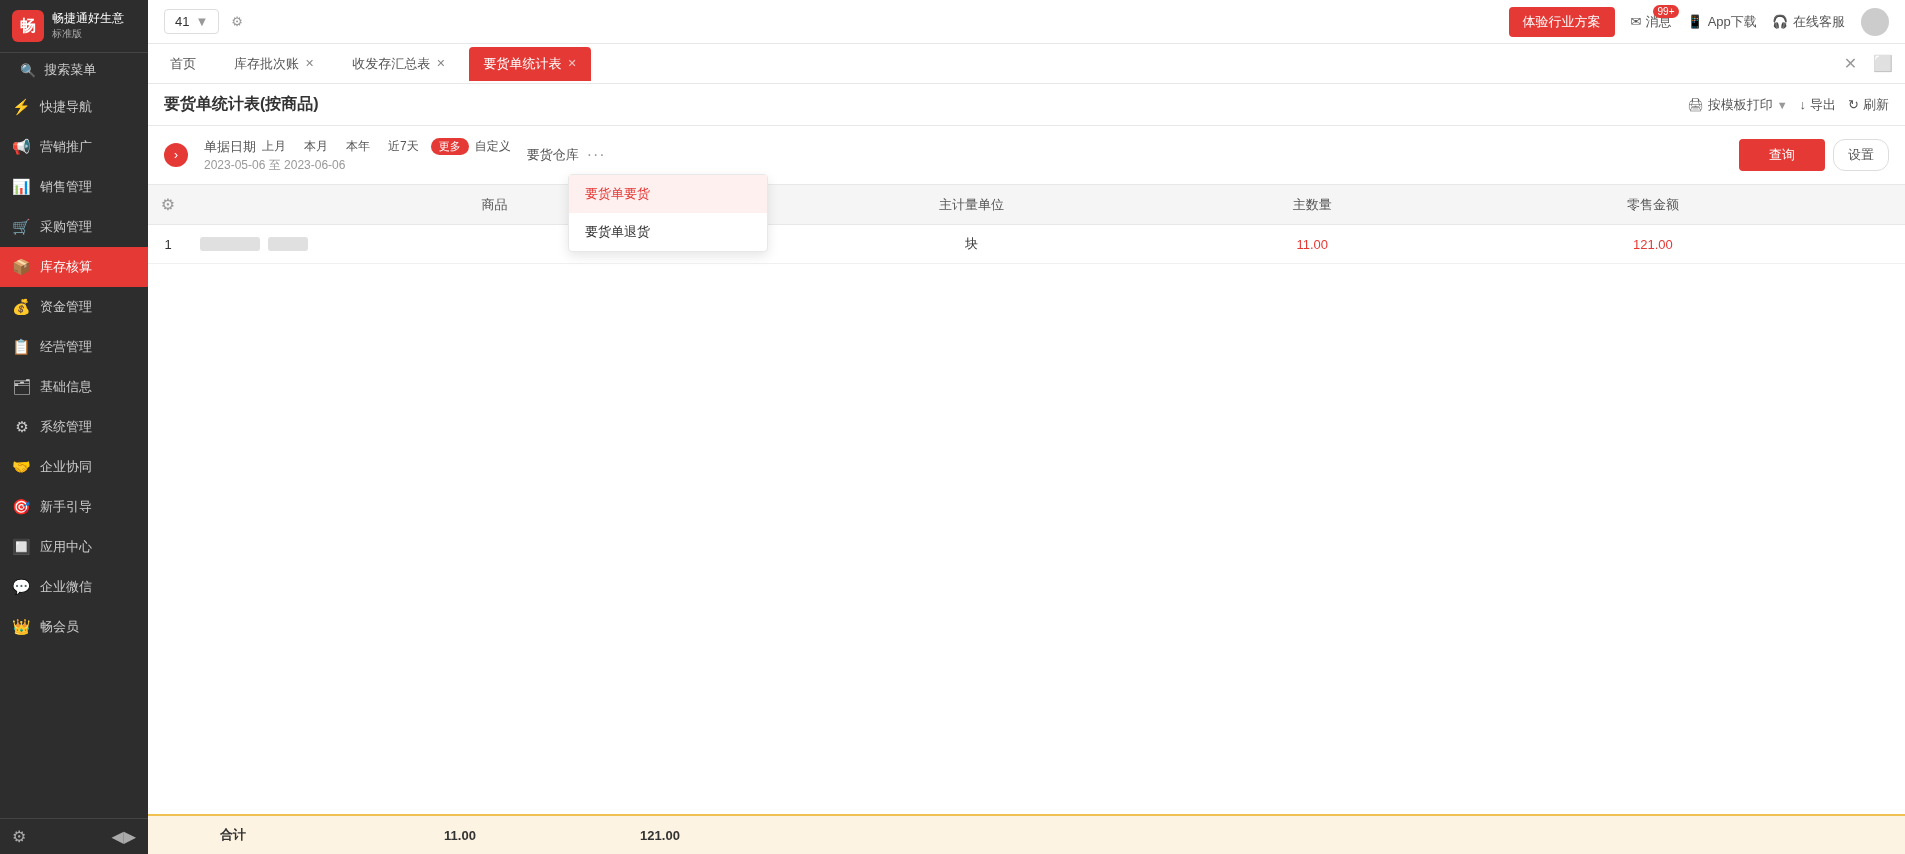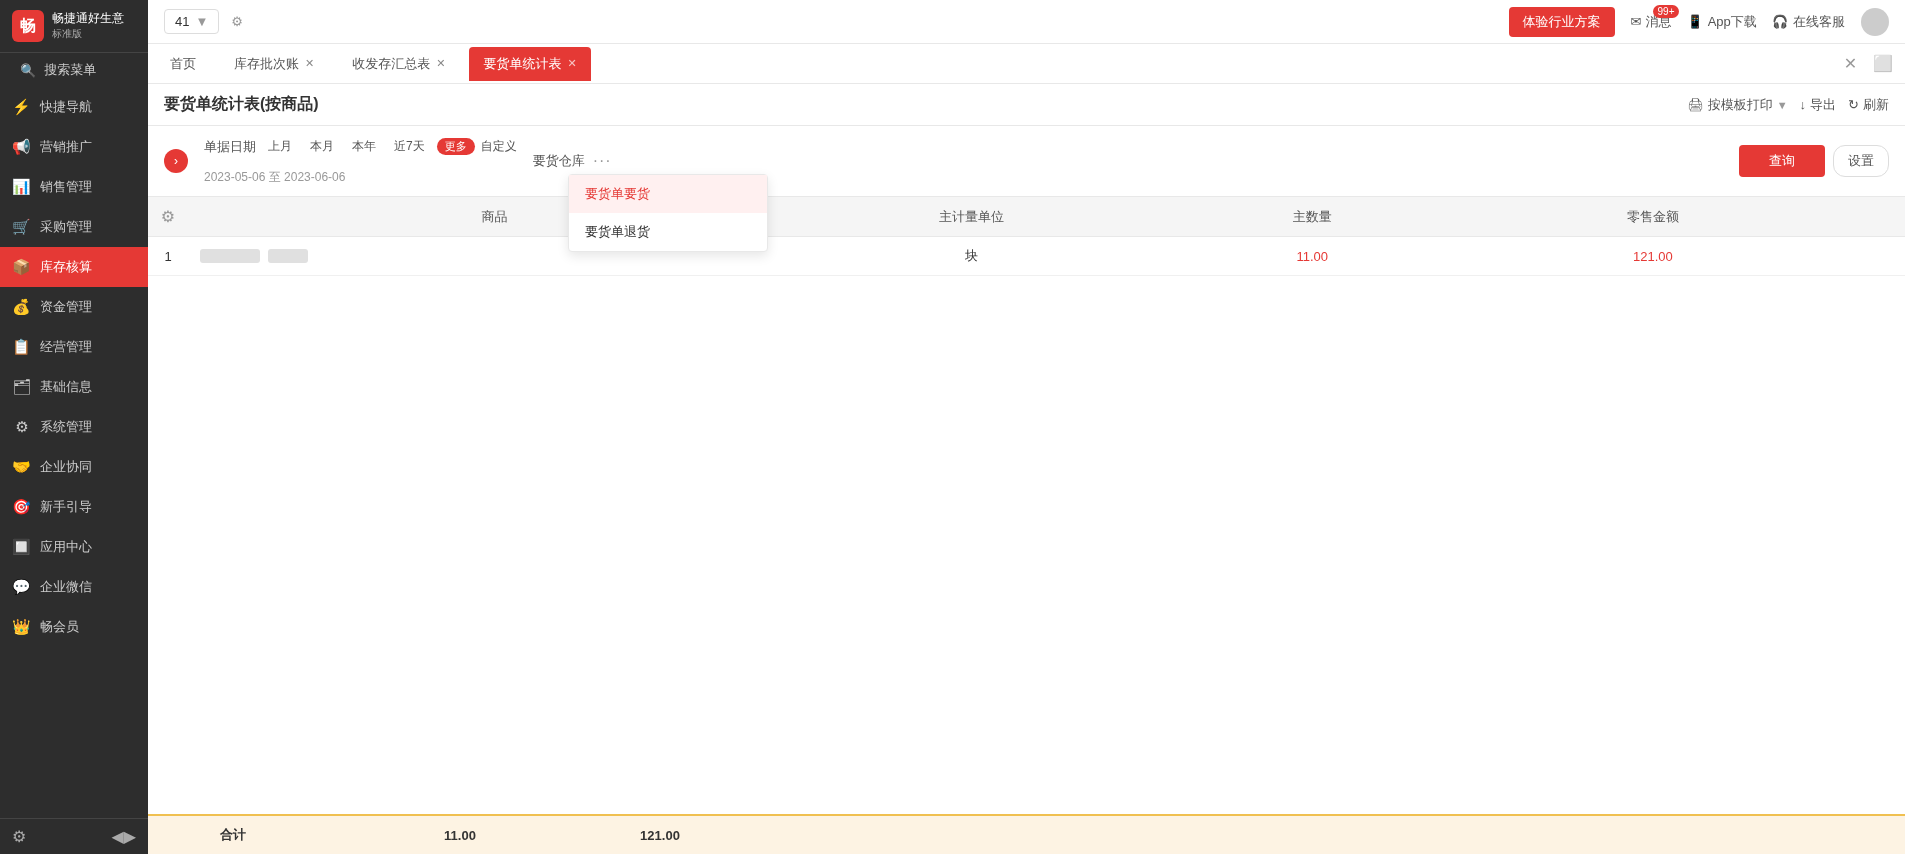--- a/index.html
+++ b/index.html
@@ -57,21 +57,21 @@
 
     
     .filter-area { background: #fff; padding: 10px 16px; border-bottom: 1px solid #e8e8e8; flex-shrink: 0; position: relative; }
     .filter-row { display: flex; align-items: center; gap: 16px; flex-wrap: wrap; }
     .filter-collapse-btn { width: 24px; height: 24px; background: #e53935; color: white; border-radius: 50%; display: flex; align-items: center; justify-content: center; cursor: pointer; font-size: 12px; flex-shrink: 0; }
     .filter-label { font-size: 13px; color: #555; white-space: nowrap; }
     .date-shortcuts { display: flex; align-items: center; gap: 6px; }
     .date-shortcut-btn { font-size: 12px; color: #555; cursor: pointer; padding: 2px 6px; border-radius: 3px; }
     .date-shortcut-btn.more { background: #e53935; color: white; border-radius: 10px; padding: 1px 8px; font-size: 11px; }
     .date-custom-btn { font-size: 12px; color: #555; cursor: pointer; }
-    .date-range { font-size: 12px; color: #999; margin-top: 12px; }
+    .date-range { font-size: 12px; color: #999; margin-top: 0; }
     .filter-date-group { display: flex; flex-direction: column; }
     .filter-type-group { display: flex; align-items: center; gap: 8px; position: relative; }
     .filter-type-input { border: 1px solid #e53935; border-radius: 4px; padding: 4px 28px 4px 8px; font-size: 13px; min-width: 180px; outline: none; color: #333; }
     .filter-type-arrow { position: absolute; right: 8px; color: #e53935; cursor: pointer; font-size: 12px; }
     .filter-warehouse-group { display: flex; align-items: center; gap: 8px; position: relative; }
     .filter-warehouse-dots { color: #999; cursor: pointer; font-size: 16px; letter-spacing: 1px; }
     .query-btn { background: #e53935; color: white; border: none; border-radius: 4px; padding: 6px 30px; font-size: 13px; cursor: pointer; }
     .settings-btn { background: #fff; color: #555; border: 1px solid #ddd; border-radius: 12px; padding: 6px 14px; font-size: 13px; cursor: pointer; }
 
     
@@ -256,21 +256,21 @@
           <span>刷新</span>
         </div>
       </div>
     </div>
 
     <div class="filter-area">
       <div class="filter-row">
         <div class="filter-collapse-btn">›</div>
 
         <div class="filter-date-group">
-          <div style="display:flex;align-items:center;gap:6px;">
+          <div style="display:flex;align-items:center;">
             <span class="filter-label">单据日期</span>
             <div class="date-shortcuts">
               <span class="date-shortcut-btn">上月</span>
               <span class="date-shortcut-btn">本月</span>
               <span class="date-shortcut-btn">本年</span>
               <span class="date-shortcut-btn">近7天</span>
               <span class="date-shortcut-btn more">更多</span>
               <span class="date-custom-btn">自定义</span>
             </div>
           </div>

